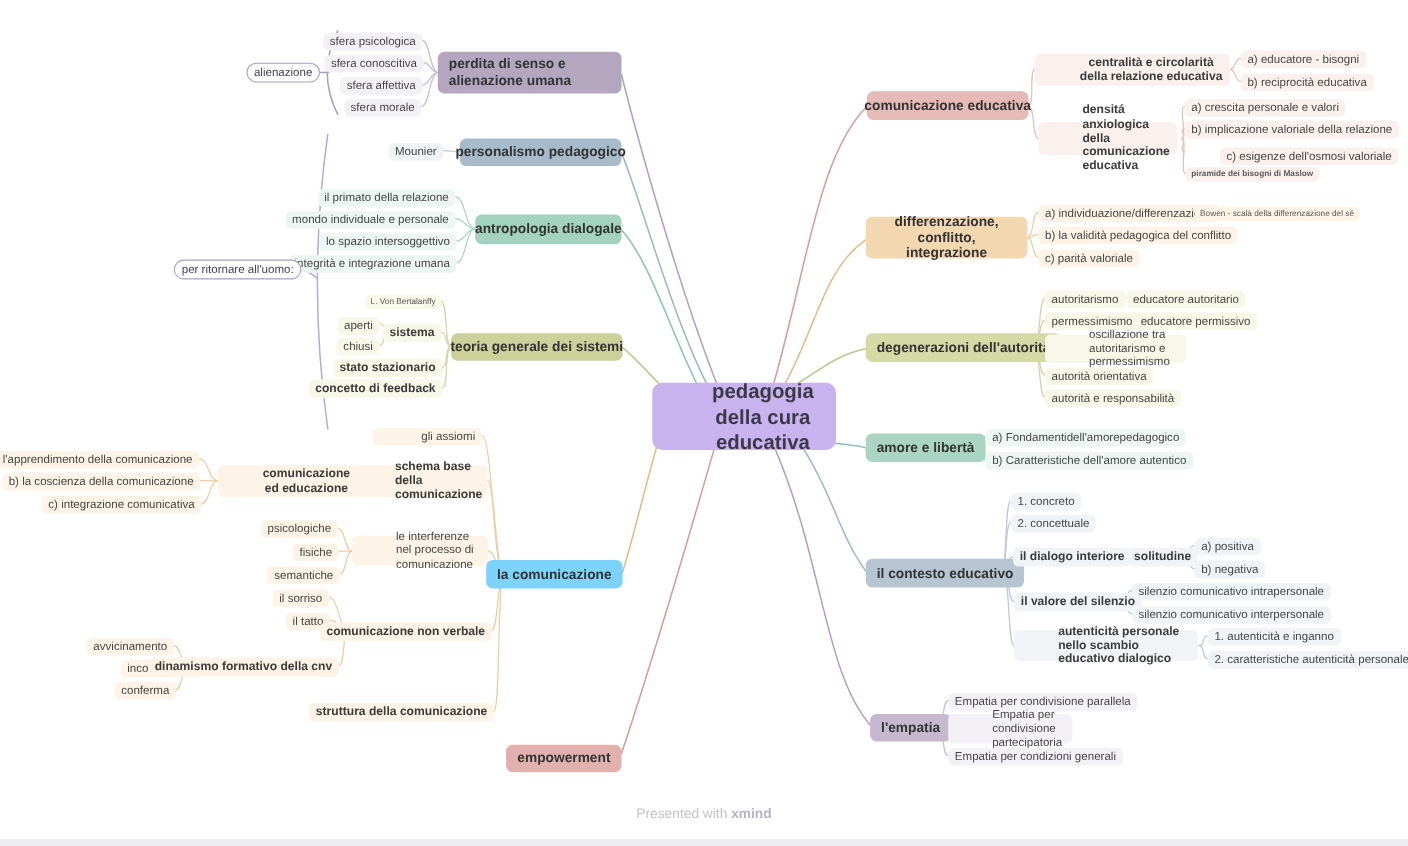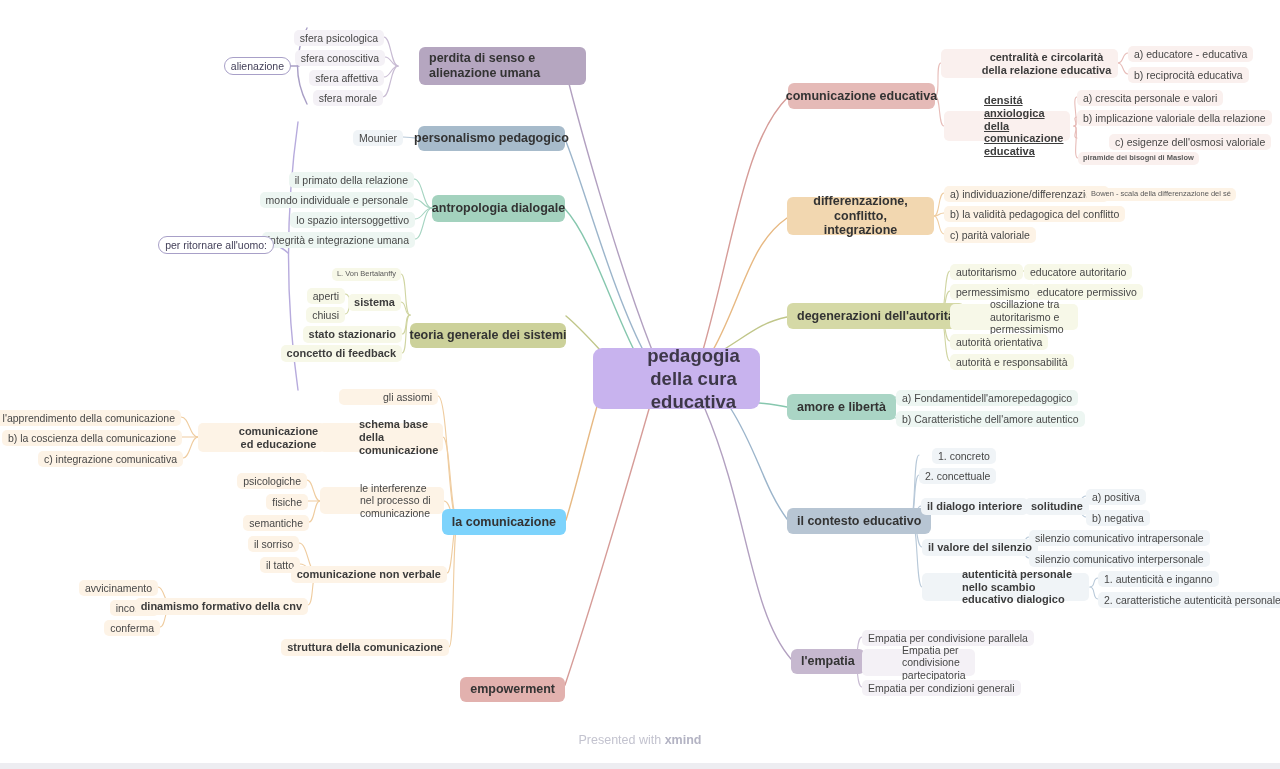--- a/index.html
+++ b/index.html
@@ -130,37 +130,37 @@
       <path d="M1074,126 C1080,126 1071,117 1077,117" stroke="#e7bcb8" stroke-width="1.1" fill="none" stroke-linecap="round"></path>
       <path d="M1074,126 C1080,126 1071,138 1077,138" stroke="#e7bcb8" stroke-width="1.1" fill="none" stroke-linecap="round"></path>
       <path d="M1074,126 C1080,126 1072,158 1078,158" stroke="#e7bcb8" stroke-width="1.1" fill="none" stroke-linecap="round"></path>
     </svg>
 
   <div class="node white-box" style="right:989px;top:57px;">alienazione</div>
   <div class="node lf-mauve" style="right:896px;top:30px;">sfera psicologica</div>
   <div class="node lf-mauve" style="right:895px;top:50px;">sfera conoscitiva</div>
   <div class="node lf-mauve" style="right:896px;top:70px;">sfera affettiva</div>
   <div class="node lf-mauve" style="right:897px;top:90px;">sfera morale</div>
-  <div class="node main mn-mauve wrap ta-l" style="left:398px;top:47px;width:167px;height:38px;margin-left:21px;">perdita di senso e alienazione umana</div>
+  <div class="node main mn-mauve wrap ta-l" style="left:398px;top:47px;width:167px;height:38px;">perdita di senso e alienazione umana</div>
 
   <div class="node lf-blue" style="right:877px;top:130px;">Mounier</div>
   <div class="node main mn-blue" style="right:715px;top:126px;width:147px;height:25px;">personalismo pedagogico</div>
 
   <div class="node lf-teal" style="right:866px;top:172px;">il primato della relazione</div>
   <div class="node lf-teal" style="right:866px;top:192px;">mondo individuale e personale</div>
   <div class="node lf-teal" style="right:865px;top:212px;">lo spazio intersoggettivo</div>
   <div class="node lf-teal" style="right:865px;top:232px;">integrità e integrazione umana</div>
   <div class="node main mn-teal" style="right:715px;top:195px;width:133px;height:27px;">antropologia dialogale</div>
   <div class="node white-box" style="right:1006px;top:236px;">per ritornare all'uomo:</div>
 
   <div class="node tiny lf-olive" style="right:879px;top:268px;">L. Von Bertalanffy</div>
   <div class="node lf-olive" style="right:935px;top:288px;">aperti</div>
   <div class="node lf-olive" style="right:935px;top:307px;">chiusi</div>
   <div class="node bold lf-olive" style="right:879px;top:294px;">sistema</div>
-  <div class="node main mn-olive" style="right:714px;top:303px;width:156px;height:25px;margin-top:20px;">teoria generale dei sistemi</div>
+  <div class="node main mn-olive" style="right:714px;top:303px;width:156px;height:25px;">teoria generale dei sistemi</div>
   <div class="node bold lf-olive" style="right:878px;top:326px;">stato stazionario</div>
   <div class="node bold lf-olive" style="right:878px;top:345px;">concetto di feedback</div>
 
   <div class="node lf-tan" style="right:842px;top:389px;padding-left:44px;">gli assiomi</div>
   <div class="node lf-tan" style="right:1099px;top:410px;">a) l'apprendimento della comunicazione</div>
   <div class="node lf-tan" style="right:1098px;top:430px;">b) la coscienza della comunicazione</div>
   <div class="node lf-tan" style="right:1097px;top:451px;text-align:right;">c) integrazione comunicativa</div>
   <div class="node bold lf-tan wrap" style="right:955px;top:423px;width:127px;height:29px;">comunicazione ed educazione</div>
   <div class="node bold lf-tan wrap ta-l" style="right:837px;top:423px;width:124px;height:29px;">schema base della comunicazione</div>
   <div class="node lf-tan" style="right:973px;top:473px;">psicologiche</div>
@@ -175,23 +175,23 @@
   <div class="node lf-tan" style="right:1121px;top:600px;">incontro</div>
   <div class="node lf-tan" style="right:1120px;top:620px;">conferma</div>
   <div class="node bold lf-tan" style="right:972px;top:598px;">dinamismo formativo della cnv</div>
   <div class="node bold lf-tan" style="right:831px;top:639px;">struttura della comunicazione</div>
 
   <div class="node main mn-pink2" style="right:715px;top:677px;height:25px;">empowerment</div>
   <div class="node center-box wrap" style="left:593px;top:348px;width:167px;height:61px;">pedagogia della cura educativa</div>
 
   <div class="node main mn-pink" style="left:788px;top:83px;width:147px;height:26px;">comunicazione educativa</div>
   <div class="node bold lf-pink wrap" style="left:941px;top:49px;width:177px;height:29px;">centralità e circolarità della relazione educativa</div>
-  <div class="node lf-pink" style="left:1128px;top:46px;">a) educatore - educativa</div>
+  <div class="node lf-pink" style="left:1128px;top:46px;">a) educatore - bisogni</div>
   <div class="node lf-pink" style="left:1128px;top:67px;">b) reciprocità educativa</div>
-  <div class="node bold lf-pink wrap ta-l" style="left:944px;top:111px;width:126px;height:30px;text-decoration:underline;">densitá anxiologica della comunicazione educativa</div>
+  <div class="node bold lf-pink wrap ta-l" style="left:944px;top:111px;width:126px;height:30px;">densitá anxiologica della comunicazione educativa</div>
   <div class="node lf-pink" style="left:1077px;top:90px;">a) crescita personale e valori</div>
   <div class="node lf-pink" style="left:1077px;top:110px;">b) implicazione valoriale della relazione</div>
   <div class="node lf-pink" style="left:1077px;top:134px;margin-left:32px;">c) esigenze dell'osmosi valoriale</div>
   <div class="node tiny lf-pink" style="left:1078px;top:152px;font-weight:bold;">piramide dei bisogni di Maslow</div>
 
   <div class="node main mn-tan2 wrap" style="left:787px;top:197px;width:147px;height:38px;">differenzazione, conflitto, integrazione</div>
   <div class="node lf-tan" style="left:944px;top:186px;">a) individuazione/differenzazione</div>
   <div class="node tiny lf-tan" style="left:1086px;top:188px;">Bowen - scala della differenzazione del sé</div>
   <div class="node lf-tan" style="left:944px;top:206px;">b) la validità pedagogica del conflitto</div>
   <div class="node lf-tan" style="left:944px;top:227px;">c) parità valoriale</div>
@@ -203,21 +203,21 @@
   <div class="node lf-olive" style="left:1031px;top:284px;">educatore permissivo</div>
   <div class="node lf-olive wrap ta-l" style="left:950px;top:304px;width:128px;height:26px;">oscillazione tra autoritarismo e permessimismo</div>
   <div class="node lf-olive" style="left:950px;top:334px;">autorità orientativa</div>
   <div class="node lf-olive" style="left:950px;top:354px;">autorità e responsabilità</div>
 
   <div class="node main mn-teal2" style="left:787px;top:394px;height:26px;">amore e libertà</div>
   <div class="node lf-teal" style="left:896px;top:390px;">a) Fondamentidell'amorepedagogico</div>
   <div class="node lf-teal" style="left:896px;top:411px;">b) Caratteristiche dell'amore autentico</div>
 
   <div class="node main mn-blue2" style="left:787px;top:508px;height:26px;">il contesto educativo</div>
-  <div class="node lf-blue" style="left:919px;top:448px;margin-left:13px;">1. concreto</div>
+  <div class="node lf-blue" style="left:919px;top:448px;">1. concreto</div>
   <div class="node lf-blue" style="left:919px;top:468px;">2. concettuale</div>
   <div class="node bold lf-blue" style="left:921px;top:498px;">il dialogo interiore</div>
   <div class="node bold lf-blue" style="left:1025px;top:498px;">solitudine</div>
   <div class="node lf-blue" style="left:1086px;top:489px;">a) positiva</div>
   <div class="node lf-blue" style="left:1086px;top:510px;">b) negativa</div>
   <div class="node bold lf-blue" style="left:922px;top:539px;">il valore del silenzio</div>
   <div class="node lf-blue" style="left:1029px;top:530px;">silenzio comunicativo intrapersonale</div>
   <div class="node lf-blue" style="left:1029px;top:551px;">silenzio comunicativo interpersonale</div>
   <div class="node bold lf-blue wrap ta-l" style="left:922px;top:573px;width:167px;height:28px;">autenticità personale nello scambio educativo dialogico</div>
   <div class="node lf-blue" style="left:1098px;top:571px;">1. autenticità e inganno</div>

